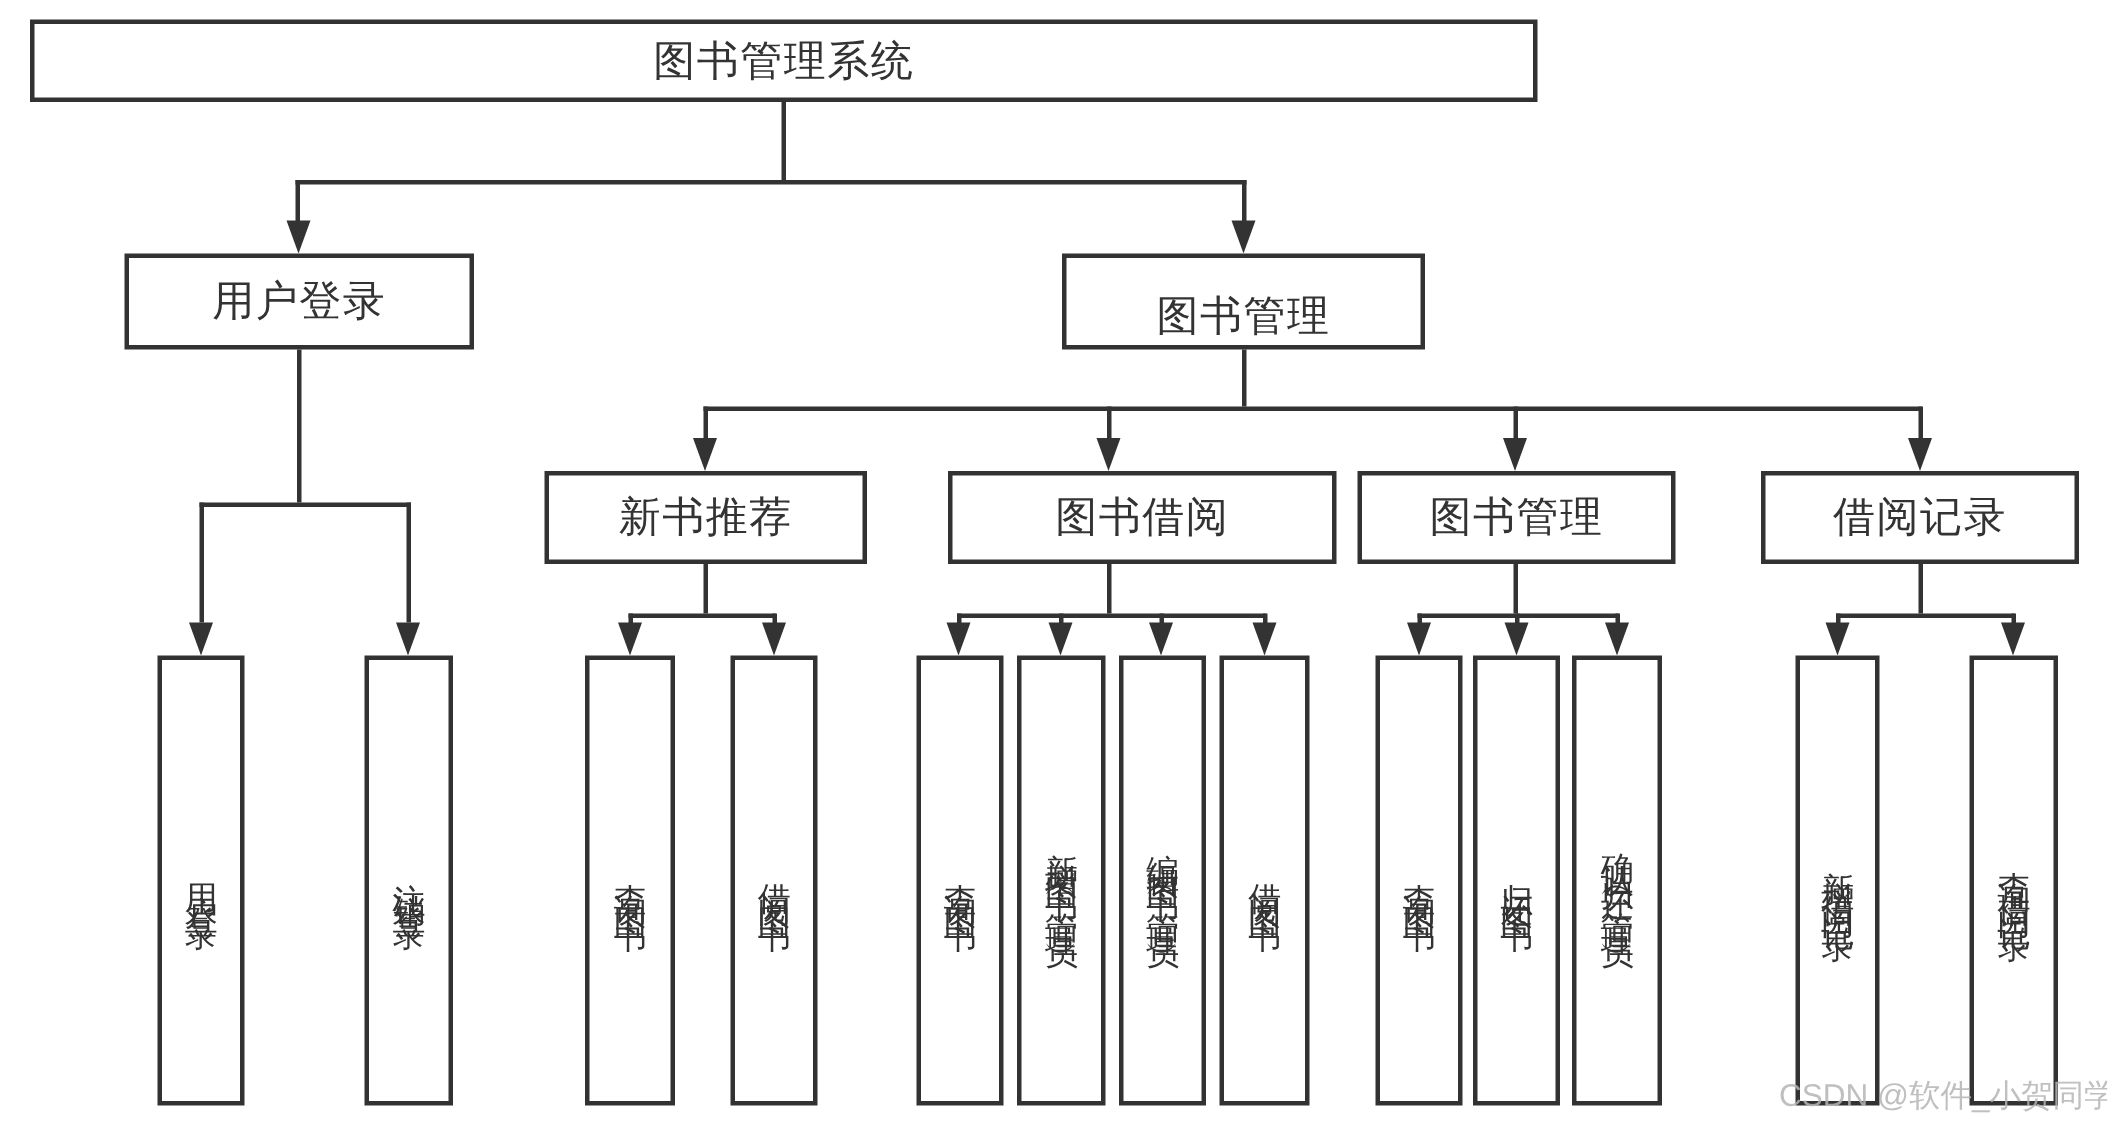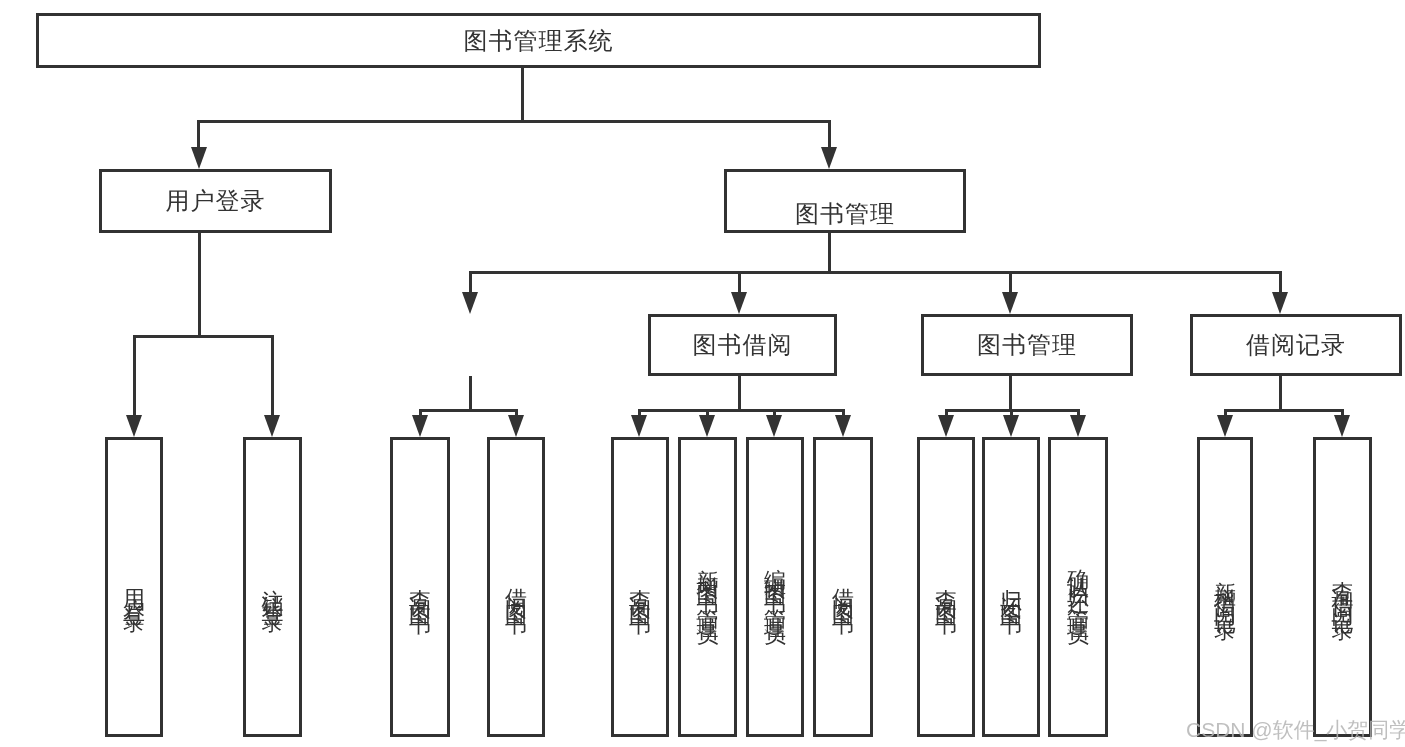--- a/index.html
+++ b/index.html
@@ -4,21 +4,21 @@
 <style>
   html,body{margin:0;padding:0;background:#fff;}
   .canvas{
     position:relative;width:1405px;height:747px;background:#fff;overflow:hidden;
     font-family:"Liberation Sans","DejaVu Sans",sans-serif;color:#333;
   }
   .node{
     position:absolute;background:#fff;border:3px solid #323232;box-sizing:border-box;
     display:flex;align-items:center;justify-content:center;
   }
-  .hnode{font-size:24px;letter-spacing:1px;white-space:nowrap;margin-left:16px;}
+  .hnode{font-size:28px;letter-spacing:1px;white-space:nowrap;}
   .leaf{overflow:hidden;}
   .leaf .vtext{
     writing-mode:vertical-rl;text-orientation:mixed;
     font-size:22px;letter-spacing:8px;line-height:1.1;
   }
   .vline{position:absolute;width:3px;background:#333;}
   .hline{position:absolute;height:3px;background:#333;}
   .arw{
     position:absolute;width:0;height:0;
     border-left:8px solid transparent;border-right:8px solid transparent;
@@ -69,21 +69,24 @@
     <div class="vline" style="left:469px;top:271px;height:21px;"></div>
     <div class="arw" style="left:462px;top:292px;"></div>
     <div class="vline" style="left:738px;top:271px;height:21px;"></div>
     <div class="arw" style="left:731px;top:292px;"></div>
     <div class="vline" style="left:1009px;top:271px;height:21px;"></div>
     <div class="arw" style="left:1002px;top:292px;"></div>
     <div class="vline" style="left:1279px;top:271px;height:21px;"></div>
     <div class="arw" style="left:1272px;top:292px;"></div>
   </div>
 
-  <div class="node hnode" style="left:632px;top:314px;width:189px;height:62px;">
+  <div class="node hnode" style="left:363px;top:314px;width:215px;height:62px;">
+    <span>新书推荐</span>
+  </div>
+  <div class="node hnode" style="left:632px;top:314px;width:259px;height:62px;">
     <span>图书借阅</span>
   </div>
   <div class="node hnode" style="left:905px;top:314px;width:212px;height:62px;">
     <span>图书管理</span>
   </div>
   <div class="node hnode" style="left:1174px;top:314px;width:212px;height:62px;">
     <span>借阅记录</span>
   </div>
 
   <div>

